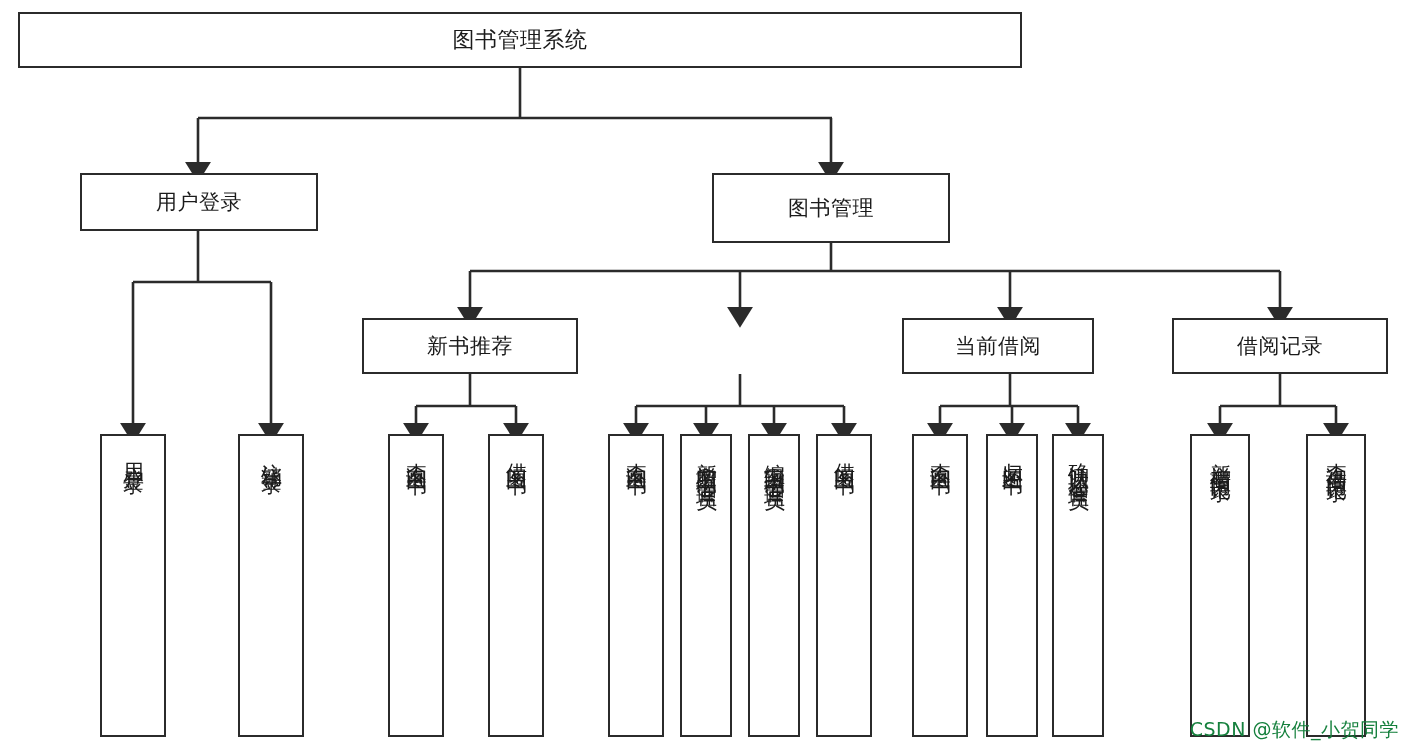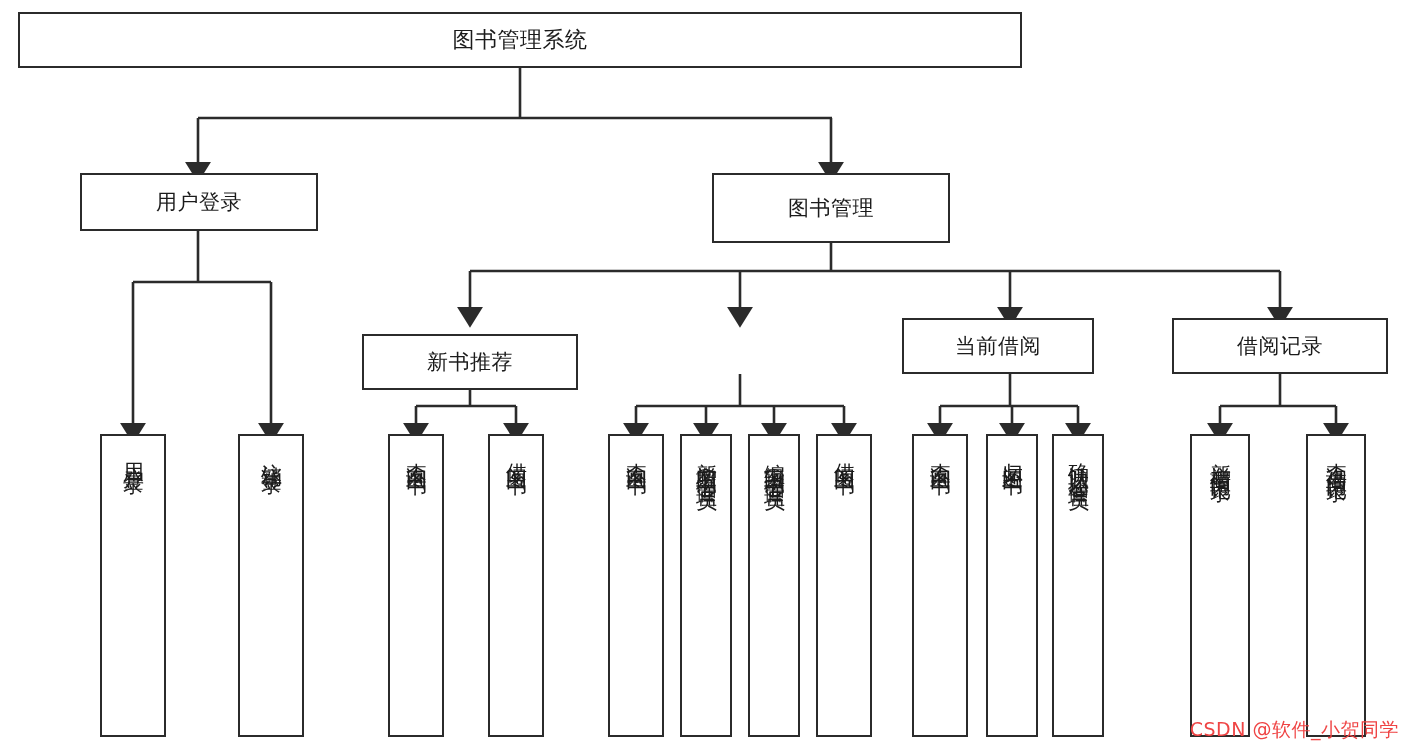--- a/index.html
+++ b/index.html
@@ -60,21 +60,21 @@
   }
   .node.root .lbl { font-size: 22px; }
   .node.lvl1 .lbl { font-size: 21px; }
   .node.lvl2 .lbl { font-size: 21px; }
 
   #watermark {
     position: absolute;
     right: 6px;
     bottom: 4px;
     font-size: 19px;
-    color: #ef4444;
+    color: #15803d;
     letter-spacing: 0.5px;
     white-space: nowrap;
     font-family: "DejaVu Sans", "Liberation Sans", sans-serif;
   }
 </style>
 </head>
 <body>
 
 <div id="canvas">
 
@@ -132,21 +132,21 @@
     <span class="lbl">图书管理系统</span>
   </div>
 
   <div class="node lvl1" id="n-l1-0" style="left: 80px; top: 173px; width: 238px; height: 58px;">
     <span class="lbl">用户登录</span>
   </div>
   <div class="node lvl1" id="n-l1-1" style="left: 712px; top: 173px; width: 238px; height: 70px;">
     <span class="lbl">图书管理</span>
   </div>
 
-  <div class="node lvl2" id="n-l2-0" style="left: 362px; top: 318px; width: 216px; height: 56px; margin-top: 16px;">
+  <div class="node lvl2" id="n-l2-0" style="left: 362px; top: 318px; width: 216px; height: 56px;">
     <span class="lbl">新书推荐</span>
   </div>
   <div class="node lvl2" id="n-l2-2" style="left: 902px; top: 318px; width: 192px; height: 56px;">
     <span class="lbl">当前借阅</span>
   </div>
   <div class="node lvl2" id="n-l2-3" style="left: 1172px; top: 318px; width: 216px; height: 56px;">
     <span class="lbl">借阅记录</span>
   </div>
 
   <div class="node vert" id="n-lf-0" style="left: 100px; top: 434px; width: 66px; height: 303px;">

